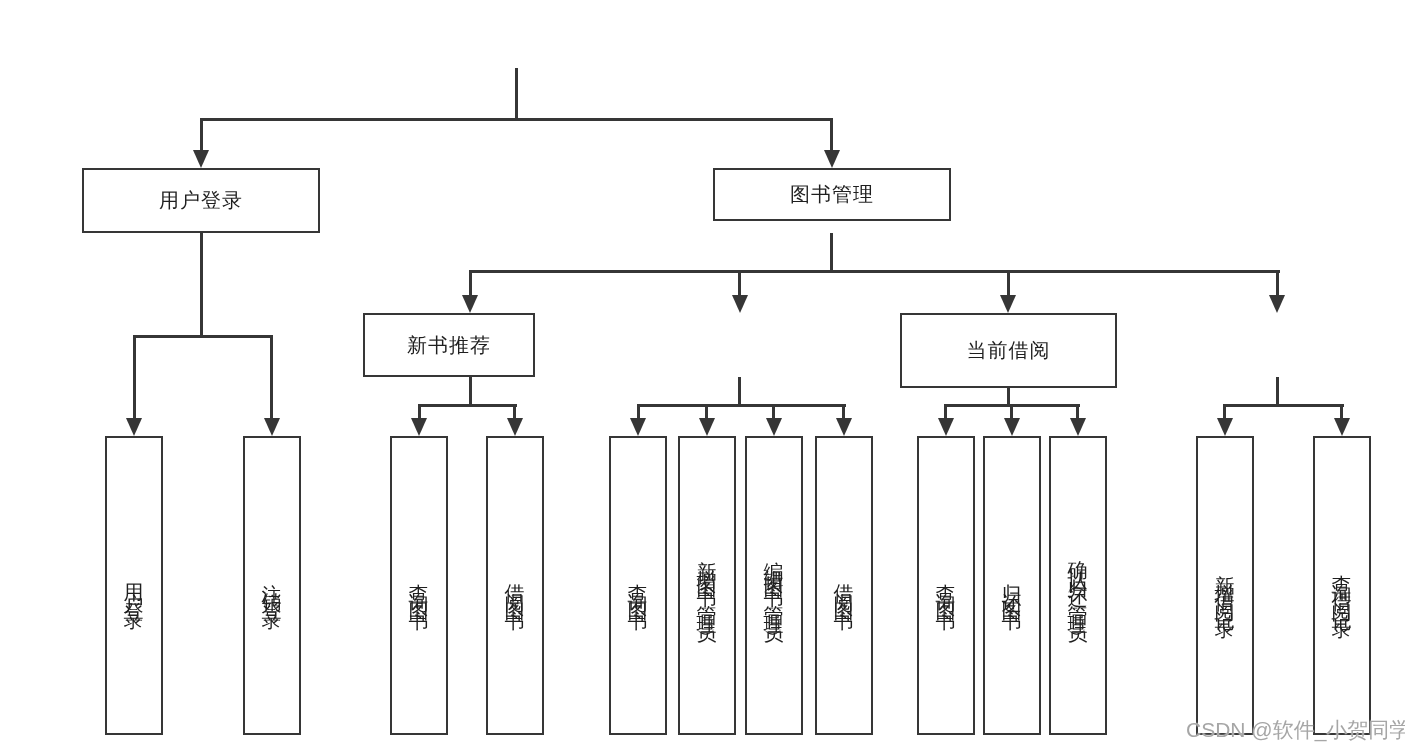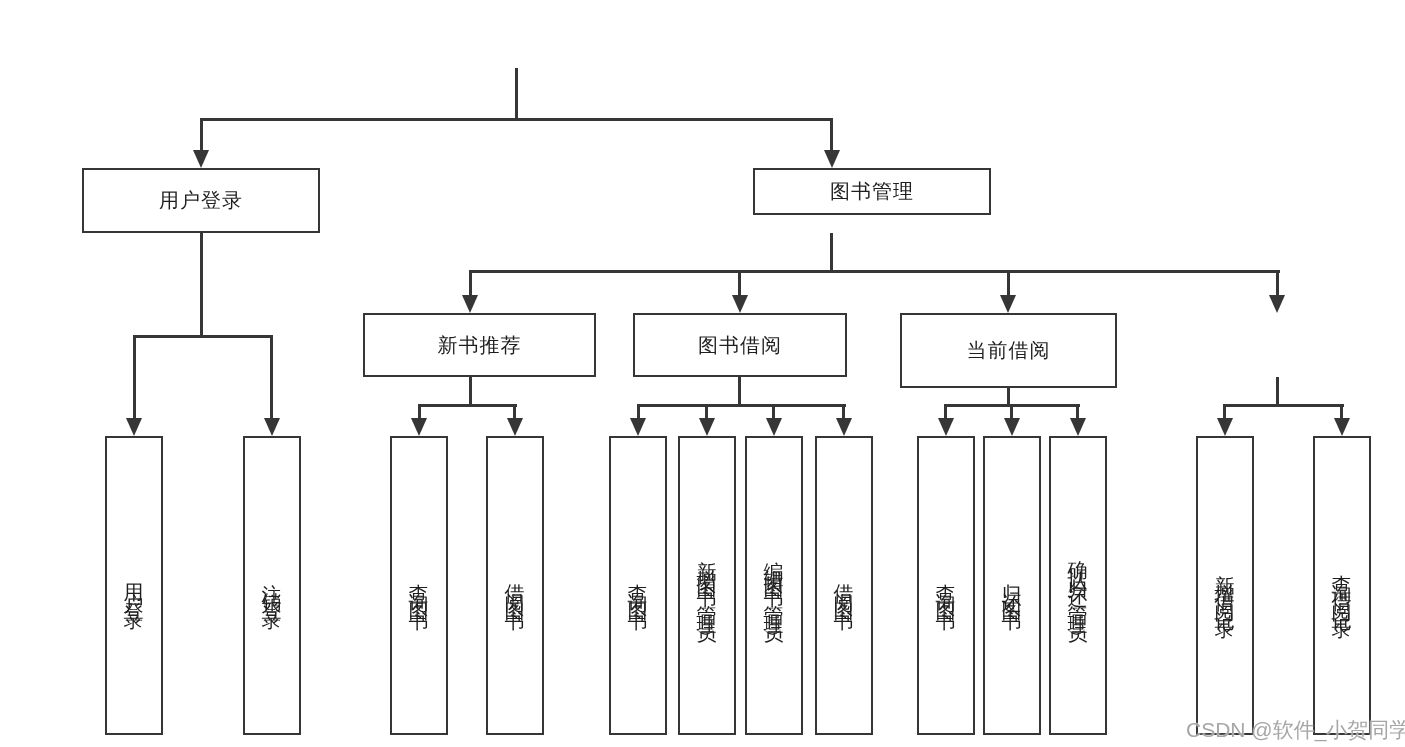--- a/index.html
+++ b/index.html
@@ -19,22 +19,22 @@
   }
   .line { position:absolute; background:#363636; }
   .arrow {
     position:absolute; width:0; height:0;
     border-left:8px solid transparent; border-right:8px solid transparent;
     border-top:18px solid #363636;
   }
   
   .n-root    { left:12px;  top:13px;  width:1008px; height:55px; }
   .n-user    { left:82px;  top:168px; width:238px;  height:65px; }
-  .n-mgmt    { left:713px; top:168px; width:238px;  height:47px;margin-left:40px; }
-  .n-rec     { left:363px; top:313px; width:233px;  height:64px; }
+  .n-mgmt    { left:713px; top:168px; width:238px;  height:53px; }
+  .n-rec     { left:363px; top:313px; width:172px;  height:64px; }
   .n-bor     { left:633px; top:313px; width:214px;  height:64px; }
   .n-cur     { left:900px; top:313px; width:217px;  height:75px; }
   .n-recd    { left:1169px;top:313px; width:217px;  height:64px; }
   .leaf      { top:436px; width:58px; height:299px; }
   .l1 {left:105px} .l2 {left:243px} .l3 {left:390px} .l4 {left:486px}
   .l5 {left:609px} .l6 {left:678px} .l7 {left:745px} .l8 {left:815px}
   .l9 {left:917px} .l10{left:983px} .l11{left:1049px}
   .l12{left:1196px}.l13{left:1313px}
   .watermark {
     position:absolute; left:1186px; top:716px; font-size:21px;
@@ -109,23 +109,20 @@
   <div class="box n-user">
     <span class="hlabel">用户登录</span>
   </div>
   <div class="box n-mgmt">
     <span class="hlabel">图书管理</span>
   </div>
 
   <div class="box n-rec">
     <span class="hlabel">新书推荐</span>
   </div>
-  <div class="box n-bor">
-    <span class="hlabel">图书借阅</span>
-  </div>
   <div class="box n-cur">
     <span class="hlabel">当前借阅</span>
   </div>
 
   <div class="box leaf l1">
     <span class="vtext">用户登录</span>
   </div>
   <div class="box leaf l2">
     <span class="vtext">注销登录</span>
   </div>

